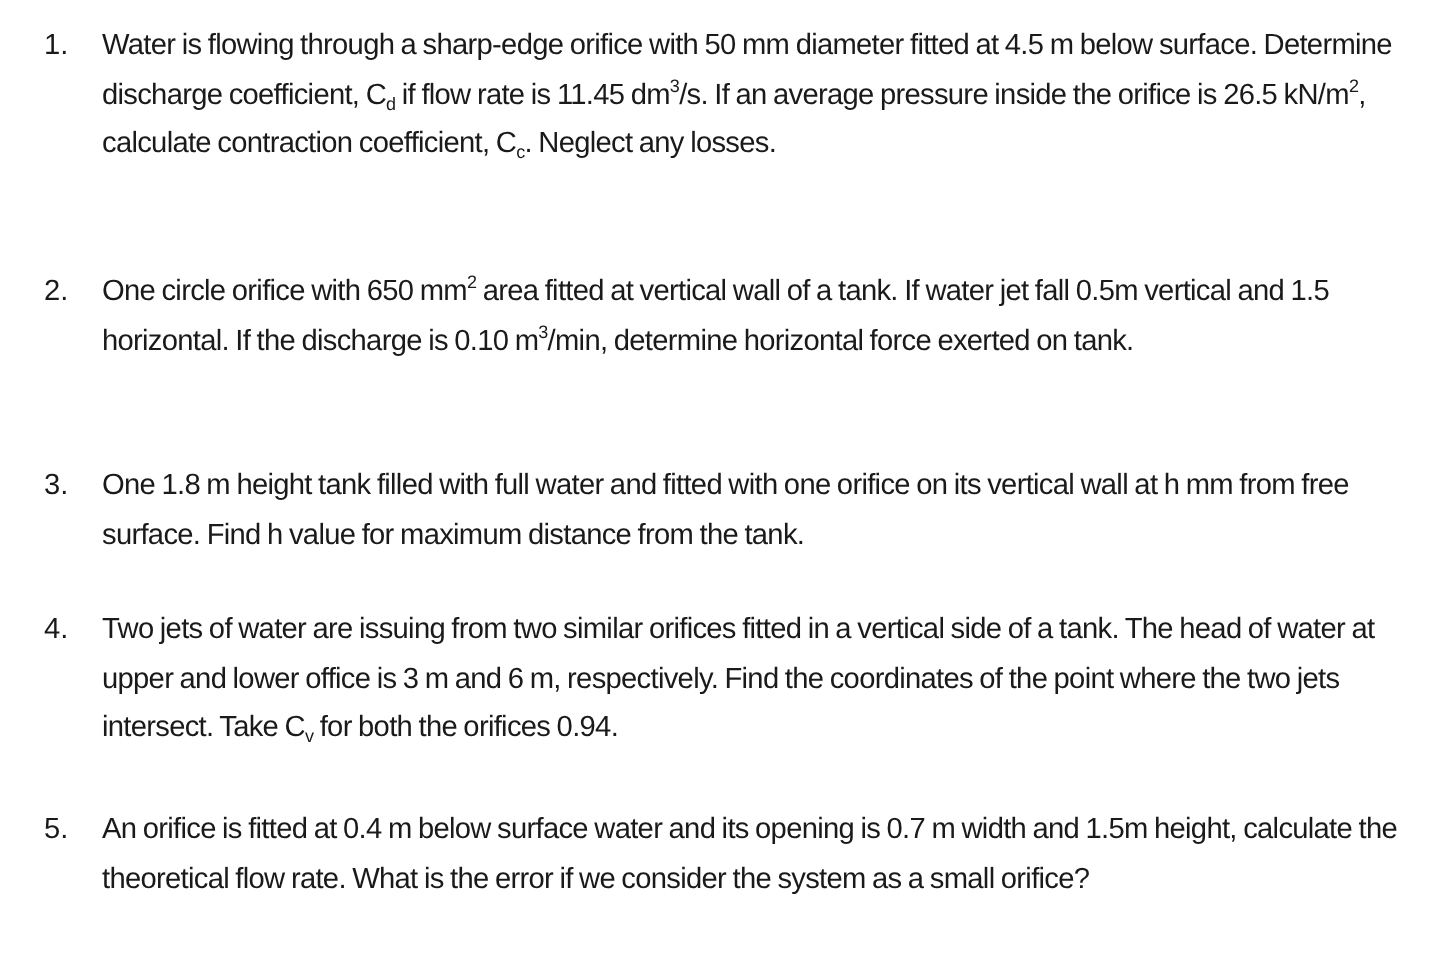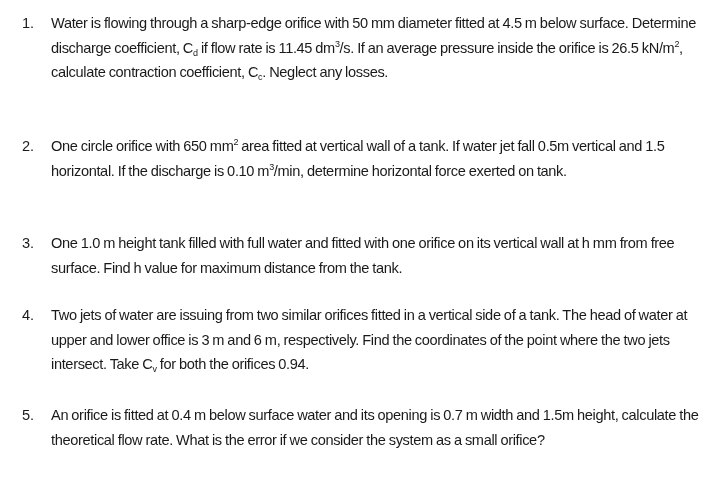--- a/index.html
+++ b/index.html
@@ -28,21 +28,21 @@
   <div class="item" style="top:11px">
     <span class="num">1.</span>
     <div class="text">Water is flowing through a sharp-edge orifice with 50 mm diameter  fitted at 4.5 m below surface. Determine discharge coefficient, C<sub>d</sub> if flow rate is 11.45 dm<sup>3</sup>/s. If an average pressure inside the orifice is 26.5 kN/m<sup>2</sup>, calculate contraction coefficient, C<sub>c</sub>. Neglect any losses.</div>
   </div>
   <div class="item" style="top:134px">
     <span class="num">2.</span>
     <div class="text">One circle orifice with 650 mm<sup>2</sup> area fitted at vertical wall of a tank. If water jet fall 0.5m vertical and 1.5 horizontal. If the discharge is 0.10 m<sup>3</sup>/min, determine horizontal force exerted on tank.</div>
   </div>
   <div class="item" style="top:231px">
     <span class="num">3.</span>
-    <div class="text">One 1.0 m height tank filled with full water and fitted with one orifice on its vertical wall at h mm from free surface. Find h value for maximum distance from the tank.</div>
+    <div class="text">One 1.8 m height tank filled with full water and fitted with one orifice on its vertical wall at h mm from free surface. Find h value for maximum distance from the tank.</div>
   </div>
   <div class="item" style="top:303px">
     <span class="num">4.</span>
     <div class="text">Two jets of water are issuing from two similar orifices fitted in a vertical side of a tank. The head of water at upper and lower office is 3 m and 6 m, respectively. Find the coordinates of the point where the two jets intersect. Take C<sub>v</sub> for both the orifices 0.94.</div>
   </div>
   <div class="item" style="top:403px">
     <span class="num">5.</span>
     <div class="text">An orifice is fitted at 0.4 m below surface water and its opening is 0.7 m width and 1.5m height, calculate the theoretical flow rate. What is the error if we consider the system as a small orifice?</div>
   </div>
 </div>

